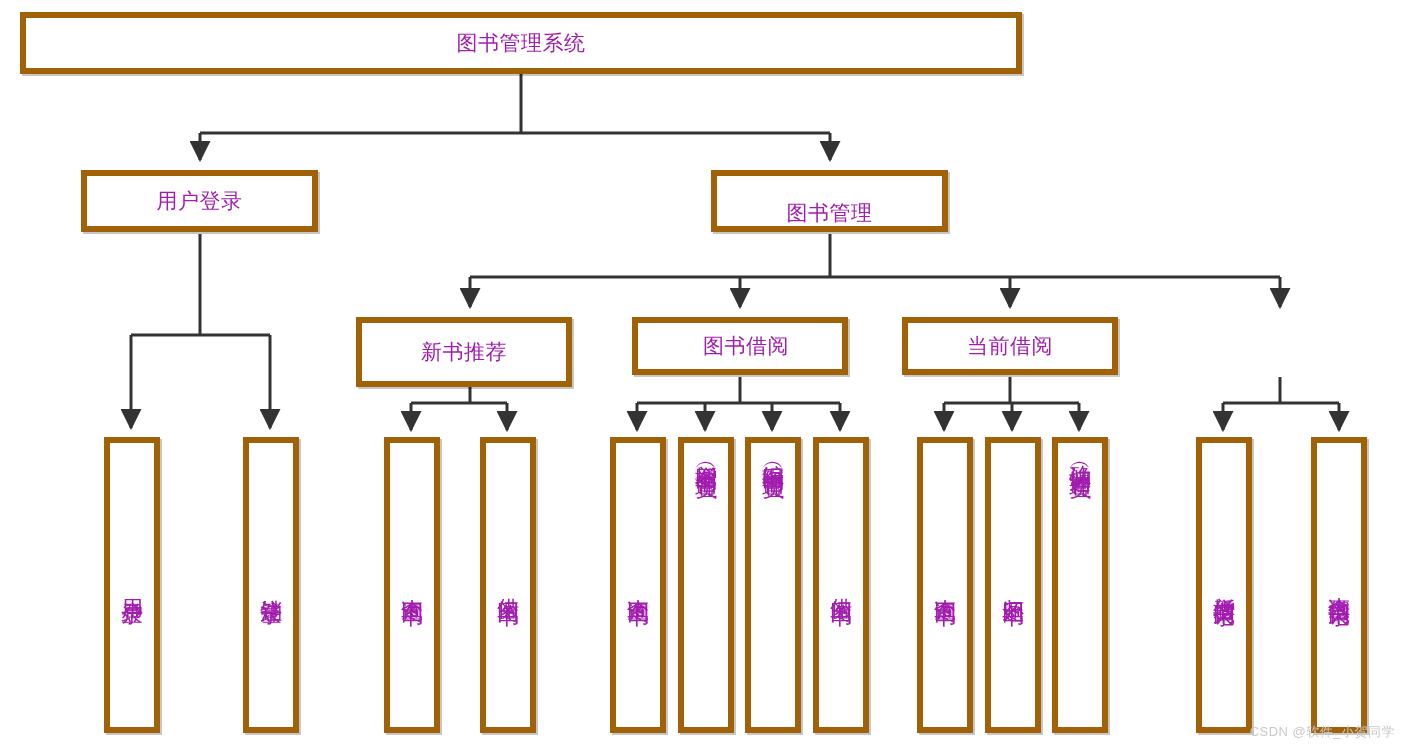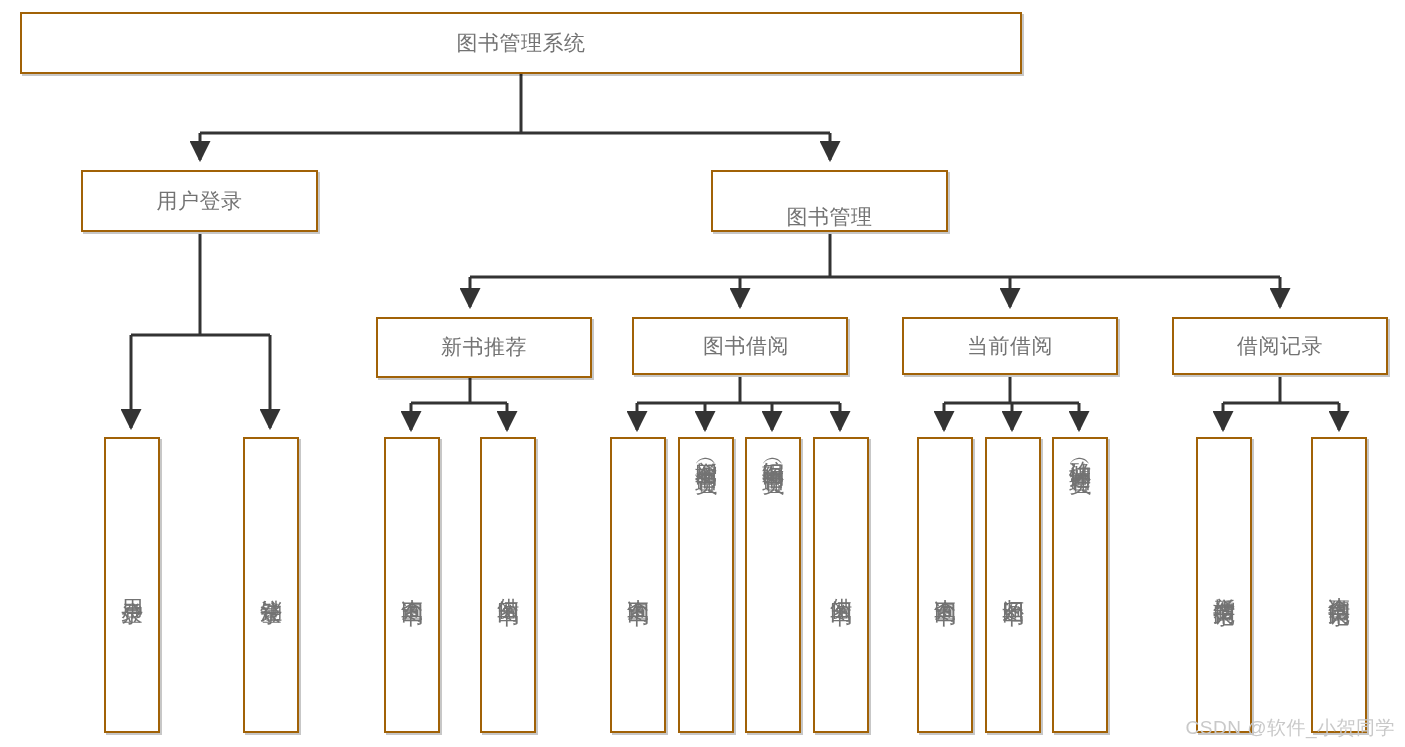--- a/index.html
+++ b/index.html
@@ -22,26 +22,26 @@
     position: absolute;
     left: 0;
     top: 0;
     width: 1405px;
     height: 747px;
   }
   .node {
     position: absolute;
     box-sizing: border-box;
     background: #ffffff;
-    border: 2px solid #a16207;
+    border: 6px solid #a16207;
     box-shadow: 2px 2px 0 rgba(0,0,0,0.22);
     display: flex;
     align-items: center;
     justify-content: center;
-    color: #737373;
+    color: #a21caf;
   }
   .node .label {
     display: block;
     text-align: center;
     line-height: 1.18;
     white-space: pre-line;
   }
   .node.horiz .label {
     font-size: 21px;
     letter-spacing: 0.5px;
@@ -60,21 +60,21 @@
     max-height: 100%;
   }
   .node.vert.mid {
     align-items: center;
     padding-top: 0;
   }
   #watermark {
     position: absolute;
     right: 10px;
     bottom: 6px;
-    font-size: 19px;
+    font-size: 13px;
     color: #c9c9c9;
     letter-spacing: 0.5px;
     white-space: nowrap;
     pointer-events: none;
   }
 </style>
 </head>
 <body>
 
 <div id="canvas">
@@ -133,32 +133,29 @@
     <span class="label">图书管理系统</span>
   </div>
 
   <div class="node horiz" style="left:81px; top:170px; width:237px; height:62px;">
     <span class="label">用户登录</span>
   </div>
   <div class="node horiz" style="left:711px; top:170px; width:237px; height:62px;align-items:flex-end;">
     <span class="label">图书管理</span>
   </div>
 
-  <div class="node horiz" style="left:376px; top:317px; width:216px; height:61px;justify-content:center;">
+  <div class="node horiz" style="left:356px; top:317px; width:216px; height:70px;justify-content:center;">
     <span class="label">新书推荐</span>
   </div>
   <div class="node horiz" style="left:632px; top:317px; width:216px; height:58px;padding-left:12px;">
     <span class="label">图书借阅</span>
   </div>
   <div class="node horiz" style="left:902px; top:317px; width:216px; height:58px;">
     <span class="label">当前借阅</span>
   </div>
-  <div class="node horiz" style="left:1172px; top:317px; width:216px; height:58px;">
-    <span class="label">借阅记录</span>
-  </div>
 
   <div class="node vert mid" style="left:104px; top:437px; width:56px; height:296px;">
     <span class="label">用户登录</span>
   </div>
   <div class="node vert mid" style="left:243px; top:437px; width:56px; height:296px;">
     <span class="label">注销登录</span>
   </div>
 
   <div class="node vert mid" style="left:384px; top:437px; width:56px; height:296px;">
     <span class="label">查询图书</span>

